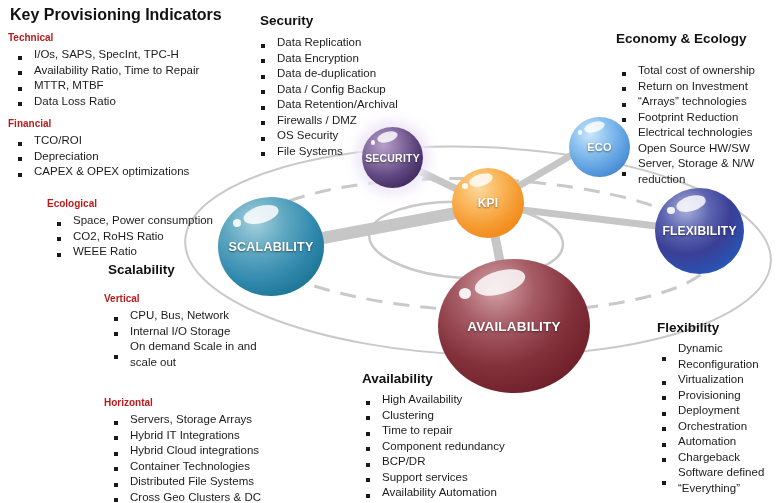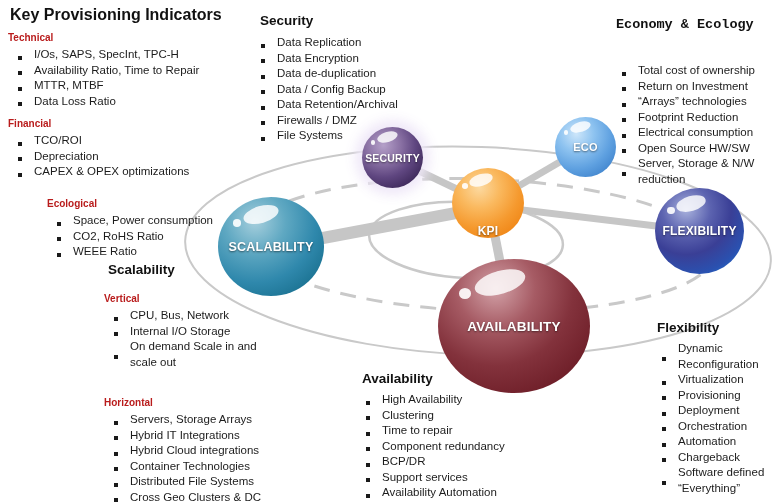--- a/index.html
+++ b/index.html
@@ -23,21 +23,21 @@
     position:relative;z-index:2;color:#fff;font-weight:bold;letter-spacing:.2px;
     text-shadow:0 1px 2px rgba(0,0,0,.5);white-space:nowrap;
   }
   .shine{position:absolute;top:9%;left:24%;width:34%;height:17%;
     background:rgba(255,255,255,.82);border-radius:50%;transform:rotate(-16deg);}
   .dot{position:absolute;top:22%;left:14%;width:8%;height:8%;
     background:rgba(255,255,255,.9);border-radius:50%;}
   .sp-security{background:radial-gradient(circle at 35% 30%,#b5a0c9 0%,#8a71a4 30%,#5f4680 55%,#3f2a5c 80%,#4a3366 100%);
     box-shadow:0 0 12px 7px rgba(238,231,248,.95);}
   .sp-eco{background:radial-gradient(circle at 35% 28%,#cde6fa 0%,#8ec3f0 30%,#5ea0e0 60%,#3f83cc 85%,#5a9ad8 100%);}
-  .sp-kpi{background:radial-gradient(circle at 38% 28%,#fcd9a0 0%,#fab95f 30%,#f5992e 60%,#ef8414 85%,#f8a63c 100%);align-items:flex-end;}
+  .sp-kpi{background:radial-gradient(circle at 38% 28%,#fcd9a0 0%,#fab95f 30%,#f5992e 60%,#ef8414 85%,#f8a63c 100%);}
   .sp-scalability{background:radial-gradient(circle at 35% 25%,#a6cfdd 0%,#5fa8c2 30%,#2f88ac 60%,#19708f 85%,#2b84a4 100%);}
   .sp-flexibility{background:radial-gradient(circle at 35% 25%,#a9b2dd 0%,#5c63b0 28%,#3a3f96 52%,#2a51b0 75%,#1e82dd 100%);}
   .sp-availability{background:radial-gradient(circle at 38% 22%,#d3a2a8 0%,#a65b64 28%,#83323c 55%,#6f1f29 80%,#8c2f38 100%);}
 </style>
 </head>
 <body>
 
 <div class="stage">
 
   <svg class="deco" width="782" height="503" viewBox="0 0 782 503">
@@ -213,29 +213,33 @@
         <div class="row">
           <span class="sq"></span>
           <span class="txt">Data Retention/Archival</span>
         </div>
 
         <div class="row">
           <span class="sq"></span>
           <span class="txt">Firewalls / DMZ</span>
         </div>
 
+        <div class="row">
+          <span class="sq"></span>
+          <span class="txt">OS Security</span>
+        </div>
 
         <div class="row">
           <span class="sq"></span>
           <span class="txt">File Systems</span>
         </div>
       </div>
   </div>
 
-  <div class="panel" style="left:616px;top:17px;font-family:Liberation Mono, monospace;">
+  <div class="panel" style="left:616px;top:31px;">
     <div class="heading">Economy &amp; Ecology</div>
   </div>
   <div class="panel" style="left:612px;top:39px;width:168px;margin-top:24px;">
     <div>
 
         <div class="row">
           <span class="sq"></span>
           <span class="txt">Total cost of ownership</span>
         </div>
 
@@ -249,21 +253,21 @@
           <span class="txt">“Arrays” technologies</span>
         </div>
 
         <div class="row">
           <span class="sq"></span>
           <span class="txt">Footprint Reduction</span>
         </div>
 
         <div class="row">
           <span class="sq"></span>
-          <span class="txt">Electrical consumption</span>
+          <span class="txt">Electrical technologies</span>
         </div>
 
         <div class="row">
           <span class="sq"></span>
           <span class="txt">Open Source HW/SW</span>
         </div>
 
         <div class="row">
           <span class="sq"></span>
           <span class="txt">Server, Storage &amp; N/W reduction</span>
@@ -361,21 +365,21 @@
         </div>
       </div>
   </div>
 
   <div class="sphere sp-security" style="left:362px;top:127px;width:61px;height:61px;">
     <span class="shine"></span>
     <span class="dot"></span>
     <span class="lbl" style="font-size:10.5px;">SECURITY</span>
   </div>
 
-  <div class="sphere sp-eco" style="left:555px;top:117px;width:61px;height:60px;">
+  <div class="sphere sp-eco" style="left:569px;top:117px;width:61px;height:60px;">
     <span class="shine"></span>
     <span class="dot"></span>
     <span class="lbl" style="font-size:11px;">ECO</span>
   </div>
 
   <div class="sphere sp-kpi" style="left:452px;top:168px;width:72px;height:70px;">
     <span class="shine"></span>
     <span class="dot"></span>
     <span class="lbl" style="font-size:12px;">KPI</span>
   </div>

